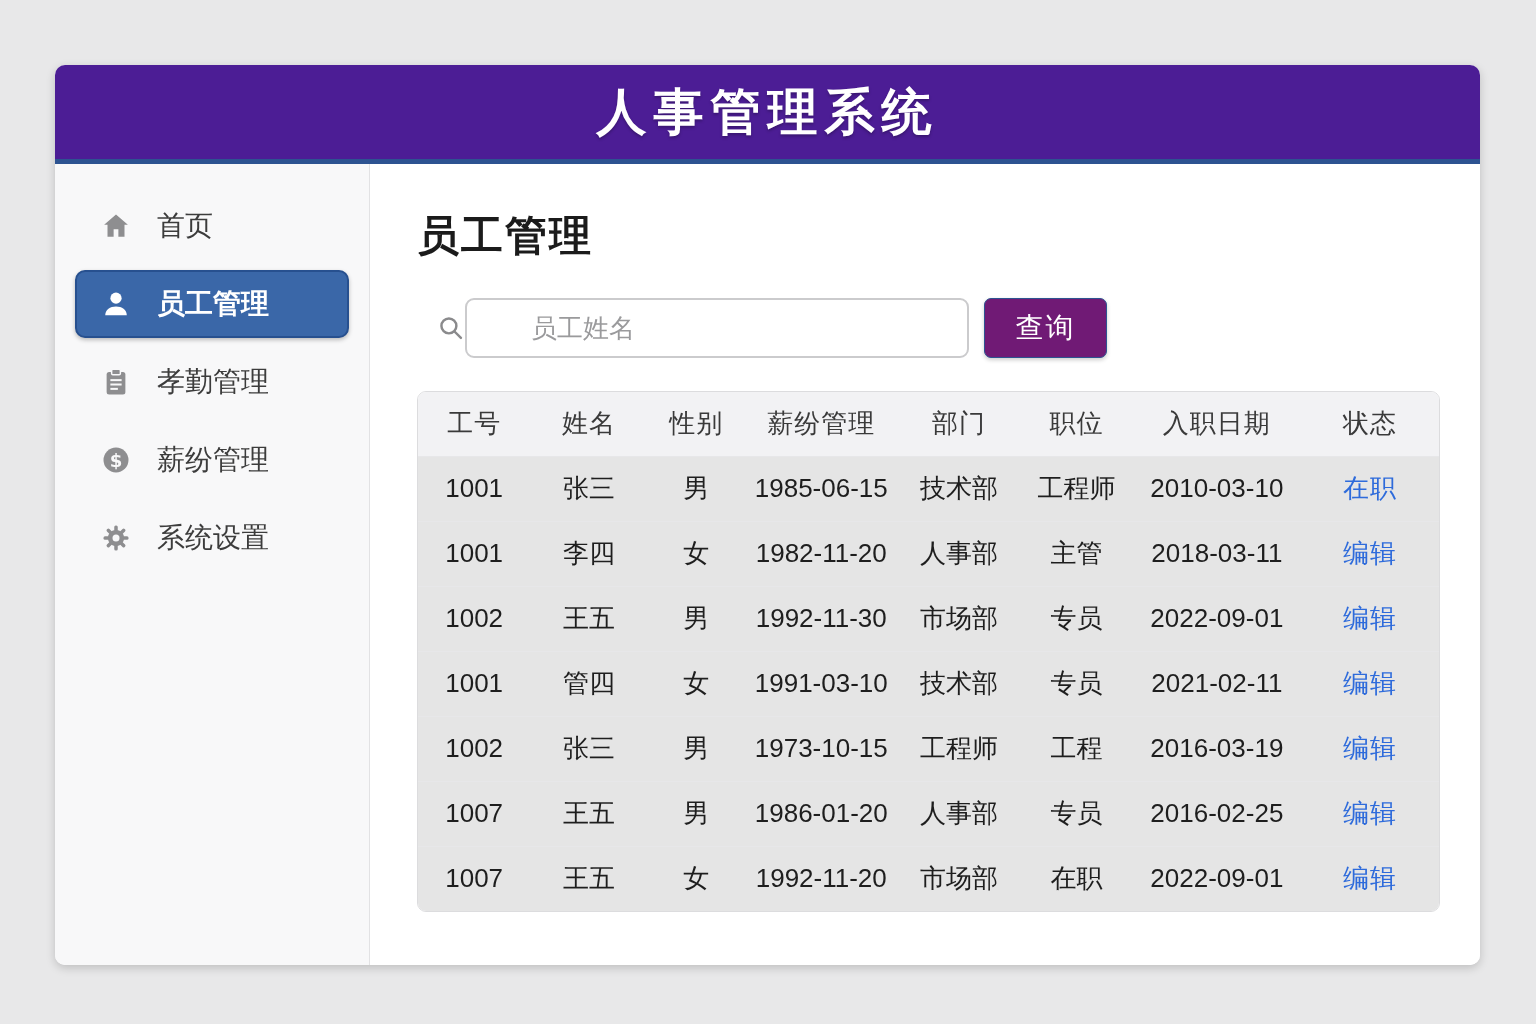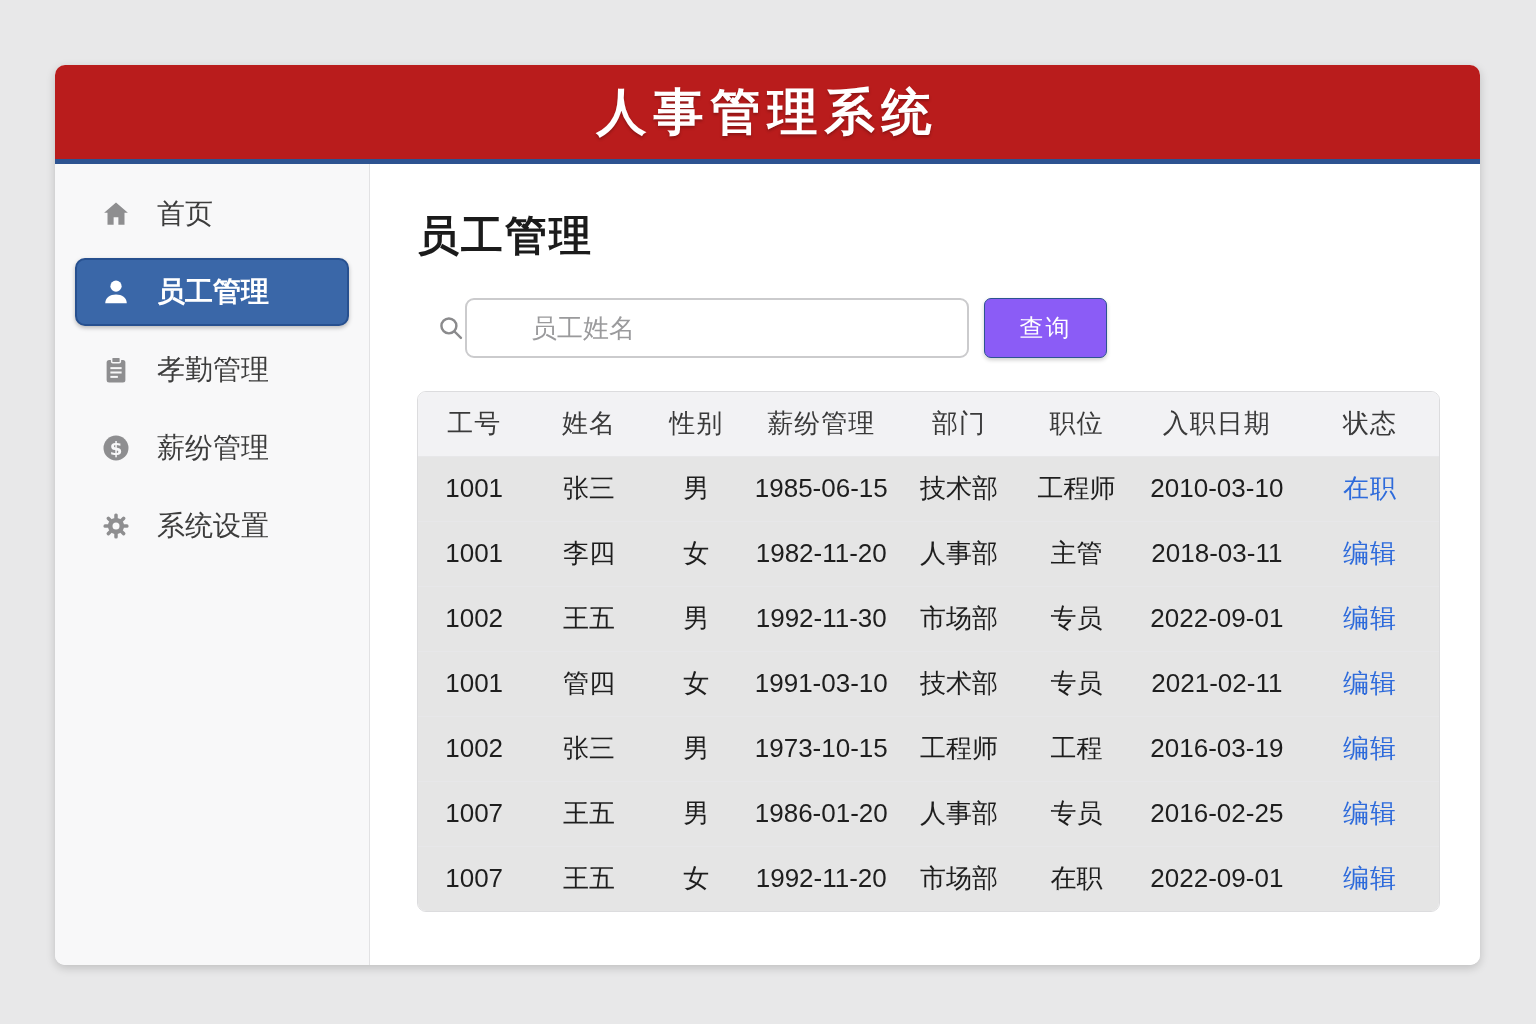--- a/index.html
+++ b/index.html
@@ -13,34 +13,34 @@
   .card {
     position:absolute; left:55px; top:65px;
     width:1425px; height:900px;
     background:#ffffff; border-radius:10px;
     box-shadow:0 3px 10px rgba(0,0,0,0.18);
     overflow:hidden;
     display:flex; flex-direction:column;
   }
   .app-header {
     height:99px; flex:0 0 99px;
-    background:#b91c1c;
+    background:#4c1d95;
     border-bottom:5px solid #2d5391;
     display:flex; align-items:center; justify-content:center;
   }
   .app-header h1 {
     color:#ffffff; font-size:50px; font-weight:bold; letter-spacing:7px;
     text-shadow:0 2px 3px rgba(0,0,0,0.25);
   }
   .body-row { flex:1; display:flex; min-height:0; }
   .sidebar {
     width:315px; flex:0 0 315px;
     background:#f8f8f9;
     border-right:1px solid #e2e2e4;
-    padding-top:16px;
+    padding-top:28px;
     text-align:center;
   }
   .sidebar ul { list-style:none; }
   .nav-item {
     height:68px; margin:0 20px 10px 20px;
     display:flex; align-items:center; gap:26px;
     padding-left:24px;
     border:2px solid transparent; border-radius:10px;
     font-size:28px; color:#3c3c3c; font-weight:500;
     cursor:pointer;
@@ -62,22 +62,22 @@
     border:2px solid #cbcbcd; border-radius:9px;
     padding:0 16px 0 64px;
     font-size:26px; color:#333;
     font-family:"Liberation Sans","DejaVu Sans",sans-serif;
     outline:none; background:#fff;
   }
   .search-box input::placeholder { color:#9a9a9c; }
   .search-icon { position:absolute; left:20px; top:16px; width:28px; height:28px; }
   .query-btn {
     width:123px; height:60px;
-    background:#8b5cf6; border:1px solid #2d5391; border-radius:7px;
-    color:#fff; font-size:24px; font-weight:500; letter-spacing:2px;
+    background:#701a75; border:1px solid #2d5391; border-radius:7px;
+    color:#fff; font-size:28px; font-weight:500; letter-spacing:2px;
     font-family:"Liberation Sans","DejaVu Sans",sans-serif;
     cursor:pointer; box-shadow:0 2px 4px rgba(0,0,0,0.2);
   }
   .table-wrap {
     width:1023px;
     border:1px solid #dcdcde; border-radius:9px;
     overflow:hidden;
   }
   table { width:100%; border-collapse:collapse; font-size:26px; }
   thead th {

